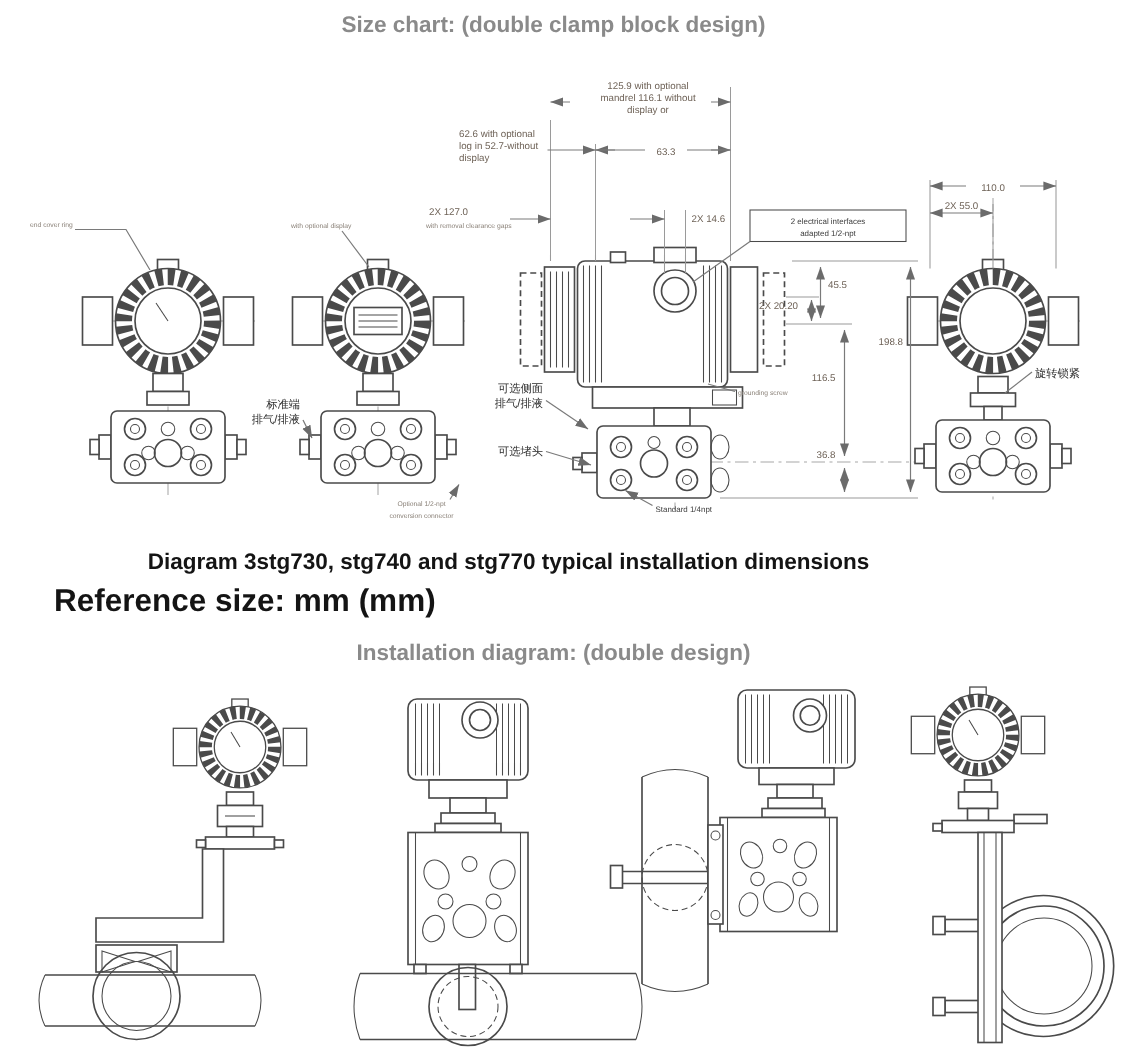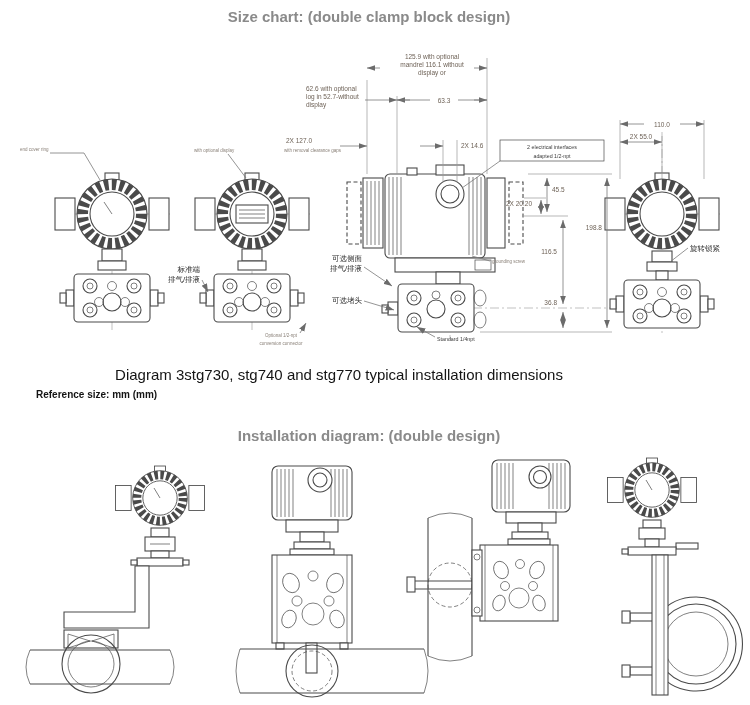--- a/index.html
+++ b/index.html
@@ -3,22 +3,22 @@
 <meta charset="utf-8">
 <style>
   html,body{margin:0;padding:0;background:#fff;}
   .page{position:relative;width:750px;height:705px;background:#fff;overflow:hidden;
         font-family:"Liberation Sans",sans-serif;}
   .gray-title{position:absolute;left:0;width:738px;text-align:center;margin:0;
               color:#8a8a8a;font-size:15px;font-weight:700;}
   .t-size{top:8px;}
   .t-install{top:427px;}
   .caption{position:absolute;top:366px;left:0;width:678px;text-align:center;
-           color:#141414;font-size:15px;font-weight:400;}
-  .reference{position:absolute;top:389px;left:36px;color:#141414;font-size:10px;font-weight:700;}
+           color:#141414;font-size:15px;font-weight:700;}
+  .reference{position:absolute;top:389px;left:36px;color:#141414;font-size:21px;font-weight:700;}
   .svg-top{position:absolute;top:36px;left:0;}
   .svg-bottom{position:absolute;top:448px;left:0;}
   svg text{font-family:"Liberation Sans",sans-serif;}
   .ln{fill:none;stroke:#4a4a4a;stroke-width:1.1;}
   .lnf{fill:#fff;stroke:#4a4a4a;stroke-width:1.1;}
   .thin{stroke-width:0.7;}
   .teeth{fill:none;stroke:#4a4a4a;}
   .dash{stroke-dasharray:4 2.5;}
   .dim{stroke:#7a7a7a;stroke-width:0.8;fill:none;}
   .ext{stroke:#9a9a9a;stroke-width:0.7;fill:none;}

